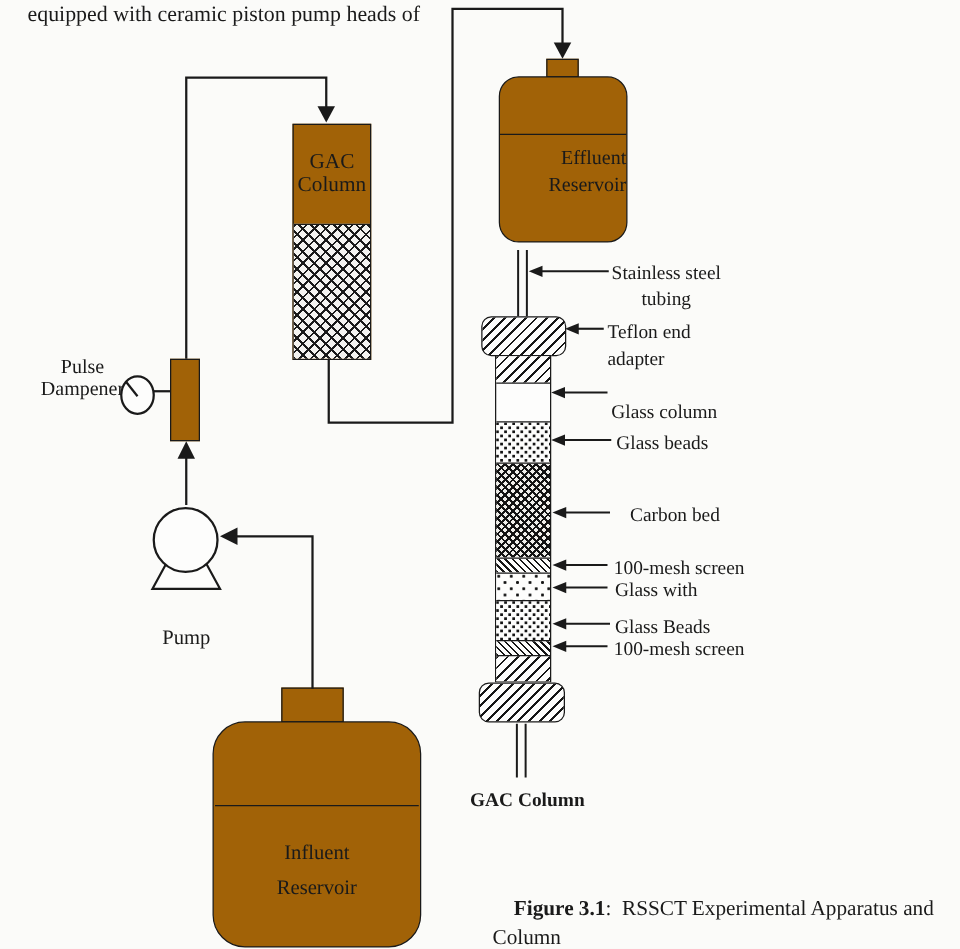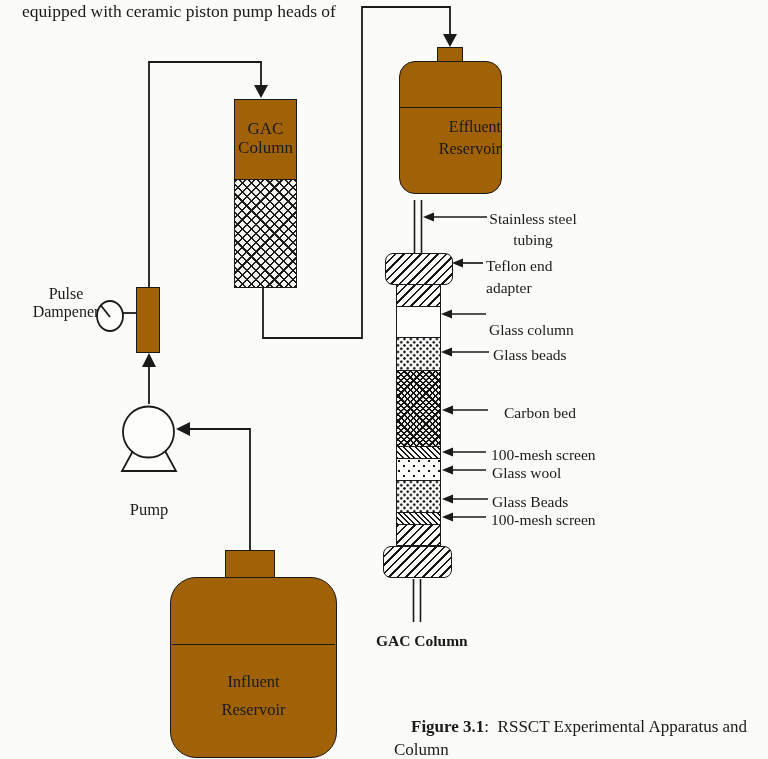--- a/index.html
+++ b/index.html
@@ -122,21 +122,21 @@
     <div>adapter</div>
   </div>
   <div class="abs part-label center" style="left:487px;top:208px;width:92px;">
     <div>Stainless steel</div>
     <div>tubing</div>
   </div>
   <div class="abs part-label" style="left:489px;top:319px;">Glass column</div>
   <div class="abs part-label" style="left:493px;top:344px;">Glass beads</div>
   <div class="abs part-label" style="left:504px;top:402px;">Carbon bed</div>
   <div class="abs part-label" style="left:491px;top:444px;">100-mesh screen</div>
-  <div class="abs part-label" style="left:492px;top:462px;">Glass wool</div>
+  <div class="abs part-label" style="left:492px;top:462px;">Glass with</div>
   <div class="abs part-label" style="left:492px;top:491px;">Glass Beads</div>
   <div class="abs part-label" style="left:491px;top:509px;">100-mesh screen</div>
 
   <div class="abs txt" style="left:376px;top:632px;font-size:15.5px;font-weight:bold;">GAC Column</div>
 
   <div class="abs" style="left:394px;top:691px;width:374px;font-size:17px;line-height:23.5px;white-space:pre-wrap;">
     <span style="font-weight:bold;">Figure 3.1</span><span>:  RSSCT Experimental Apparatus and Column</span>
   </div>
 
   <svg width="768" height="759" viewBox="0 0 768 759">

